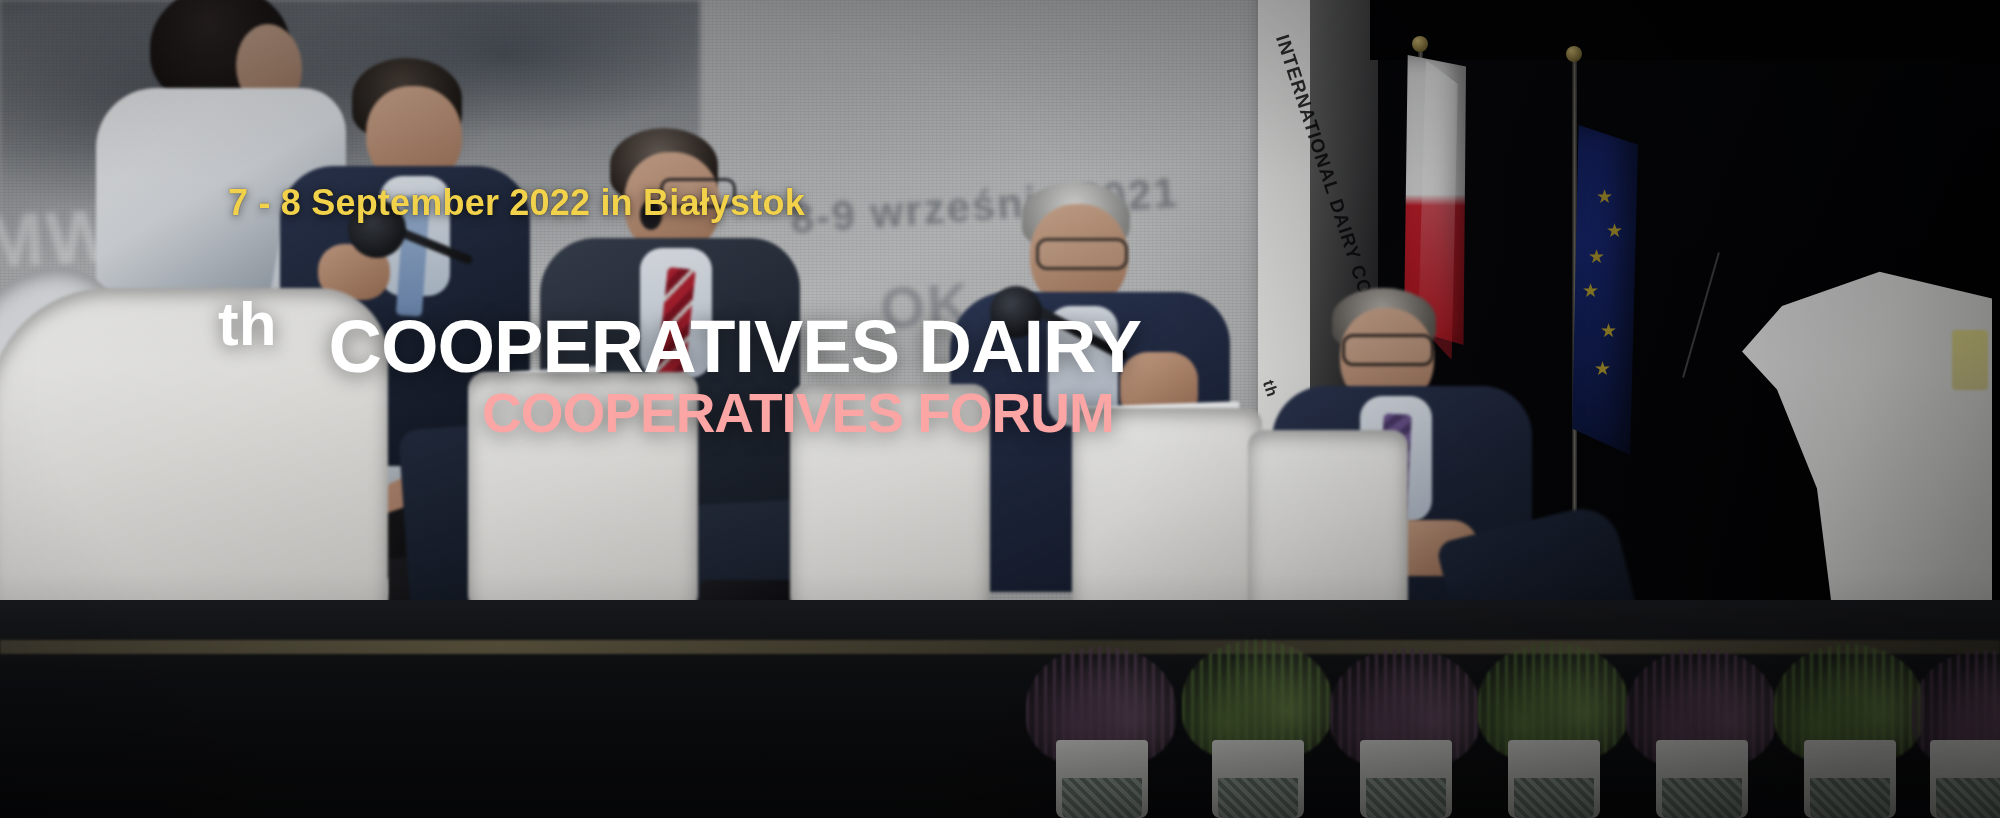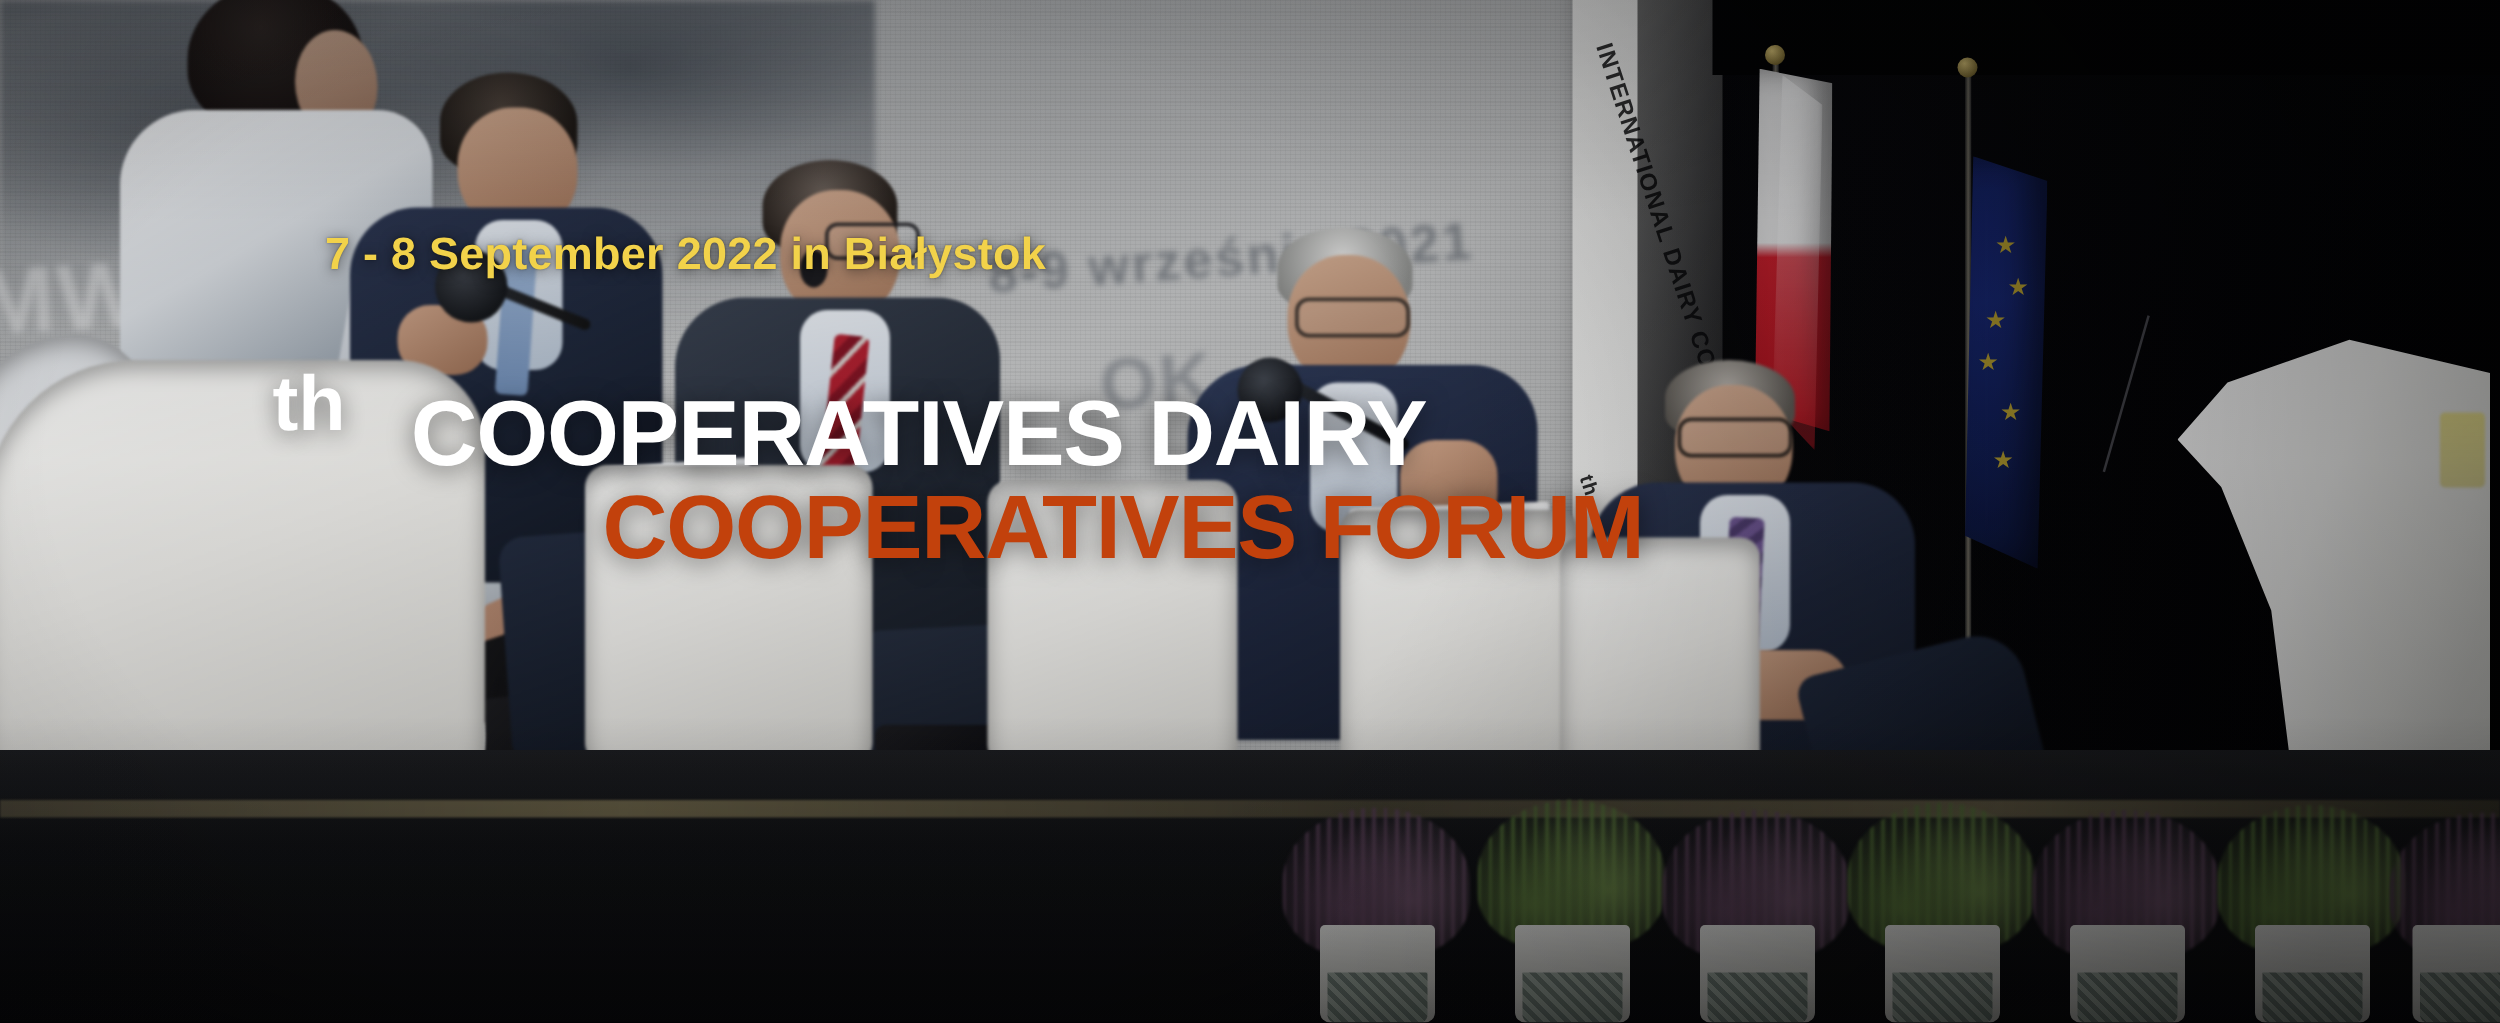--- a/index.html
+++ b/index.html
@@ -263,21 +263,21 @@
     background:
       radial-gradient(ellipse 1400px 900px at 30% 45%,rgba(0,0,0,0) 40%,rgba(0,0,0,.34) 100%),
       linear-gradient(180deg,rgba(0,0,0,.10) 0%,rgba(0,0,0,0) 22%,rgba(0,0,0,0) 70%,rgba(0,0,0,.42) 100%);
   }
   .dim{left:0;top:0;width:2000px;height:818px;pointer-events:none;
     background:linear-gradient(180deg,rgba(10,12,18,.18) 0%,rgba(10,12,18,.10) 45%,rgba(6,7,10,.22) 100%);}
 
   
   .overlay{position:absolute;left:0;top:0;width:2000px;height:818px;}
   .date{
-    position:absolute;left:260px;top:182px;
+    position:absolute;left:228px;top:182px;
     font-size:36px;font-weight:700;letter-spacing:.2px;
     color:#f2d24a;
     text-shadow:0 2px 10px rgba(0,0,0,.55),0 0 2px rgba(0,0,0,.4);
     white-space:nowrap;
   }
   .titleblock{position:absolute;left:214px;top:278px;width:1400px;}
   .line1{display:flex;align-items:flex-start;}
   .num{
     font-size:196px;line-height:.92;font-weight:700;color:#ffffff;
     letter-spacing:-8px;
@@ -287,21 +287,21 @@
     font-size:62px;font-weight:700;color:#ffffff;margin-left:4px;margin-top:10px;
     text-shadow:0 3px 18px rgba(0,0,0,.45);
   }
   .t1{
     margin-left:52px;margin-top:26px;
     font-size:74px;font-weight:700;color:#ffffff;letter-spacing:-1px;white-space:nowrap;
     text-shadow:0 3px 20px rgba(0,0,0,.5);
   }
   .t2{
     margin-left:268px;margin-top:-8px;
-    font-size:72px;font-weight:700;color:#c2410c;letter-spacing:-1px;white-space:nowrap;
+    font-size:55px;font-weight:700;color:#fca5a5;letter-spacing:-1px;white-space:nowrap;
     text-shadow:0 3px 20px rgba(0,0,0,.5);
   }
 </style>
 </head>
 <body>
 
 <div class="stage">
 
   <div class="layer backdrop"></div>
   <div class="layer backdrop-photo sblur"></div>

